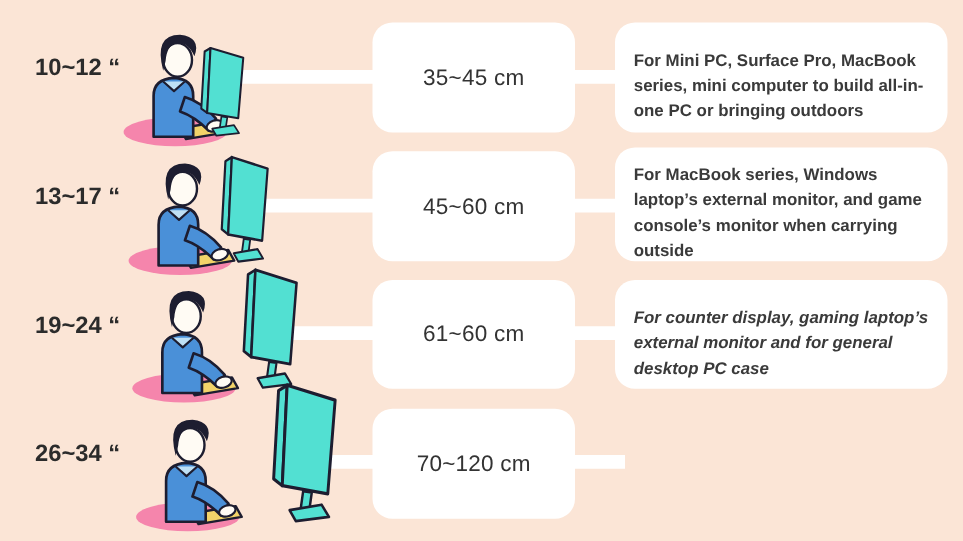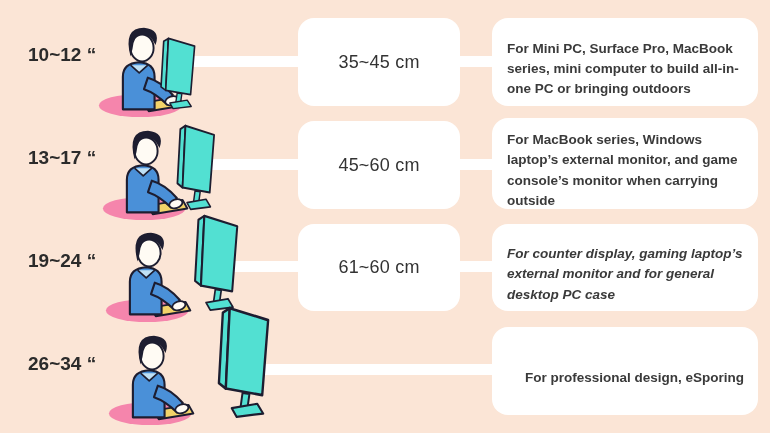--- a/index.html
+++ b/index.html
@@ -164,18 +164,18 @@
 
   <div class="row r4">
     <div class="size-label">26~34 “</div>
     <div class="band"></div>
     <svg class="illus person" viewBox="0 0 100 100">
         <use href="#sym-person" xlink:href="#sym-person"></use>
       </svg>
     <svg class="illus monitor" viewBox="0 0 64 104" preserveAspectRatio="none">
         <use href="#sym-monitor" xlink:href="#sym-monitor"></use>
       </svg>
-    <div class="card desc-card">
-      <span>For professional design, eSporing</span>
+    <div class="card distance-card">
+      <span>70~120 cm</span>
     </div>
   </div>
 
 </div>
 
 </body></html>

